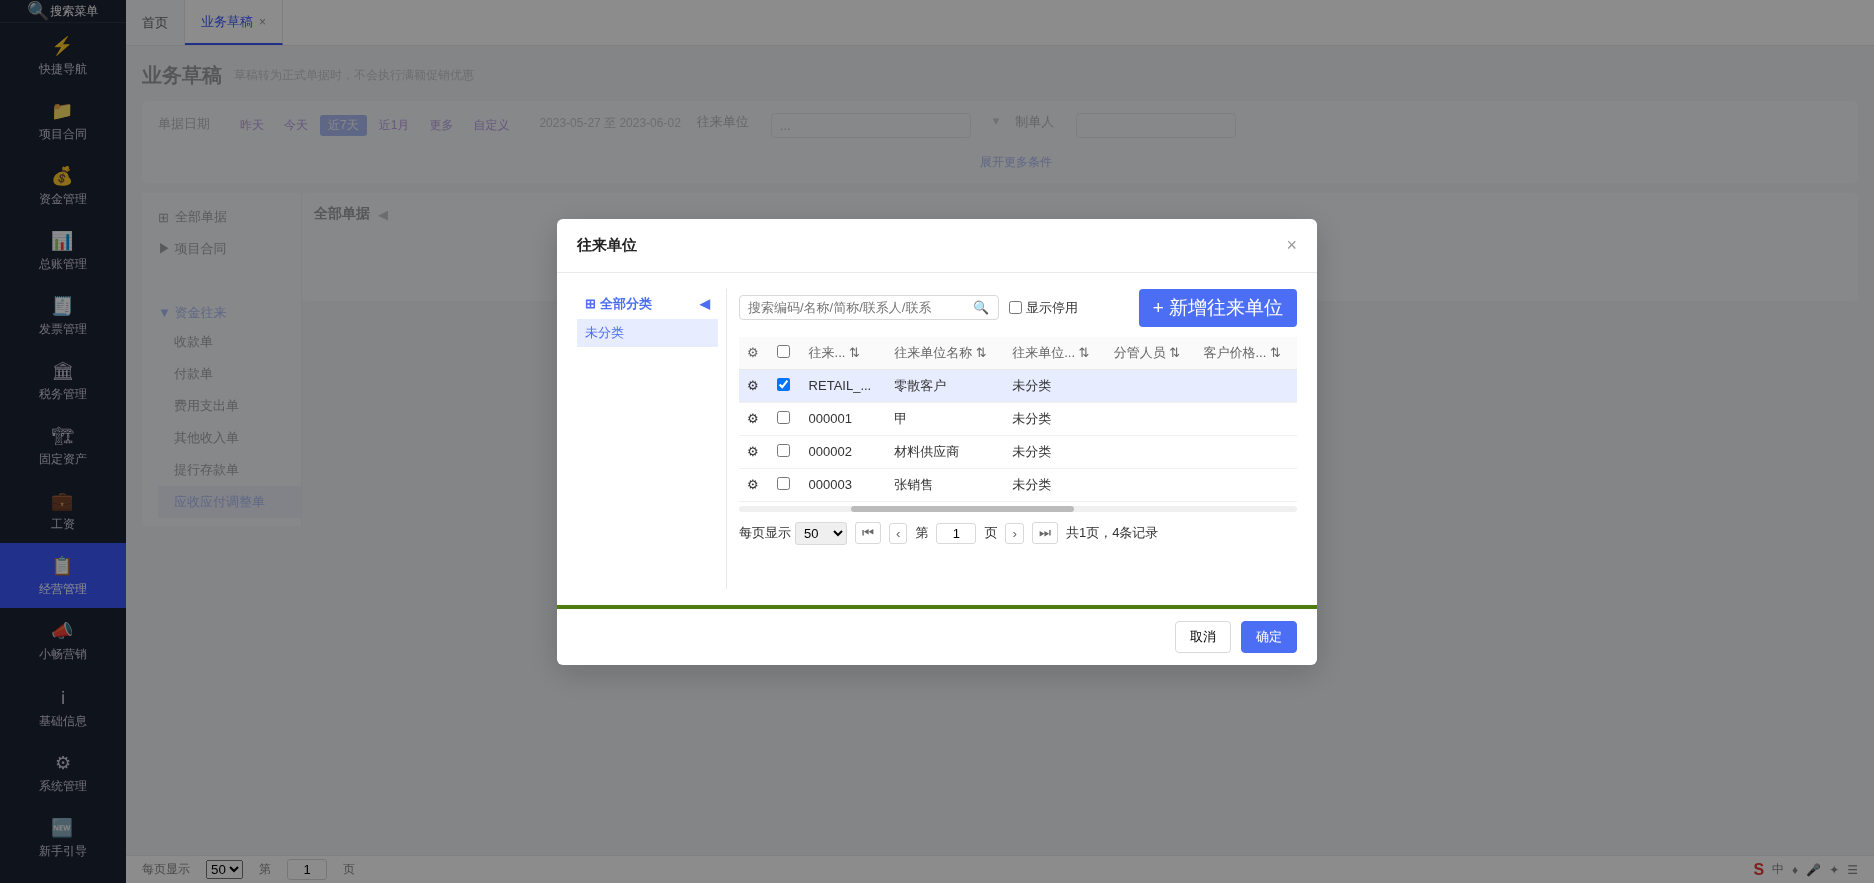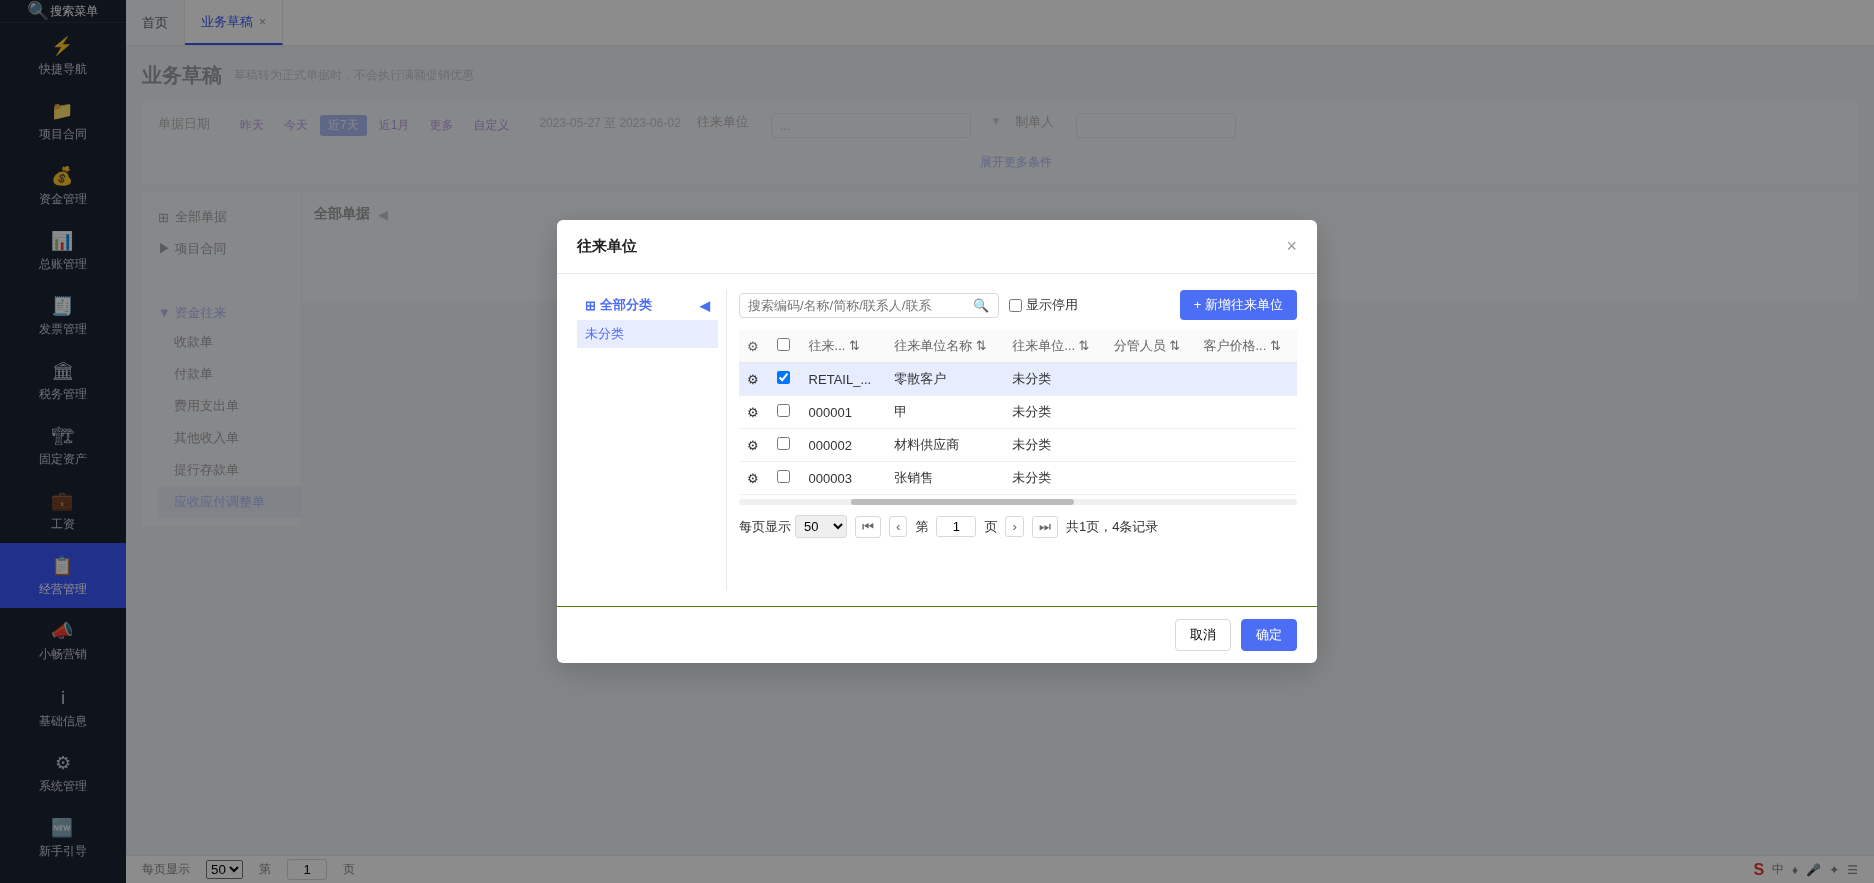--- a/index.html
+++ b/index.html
@@ -66,34 +66,34 @@
 
     
     .overlay { position: fixed; top: 0; left: 0; width: 100%; height: 100%; background: rgba(0,0,0,0.45); z-index: 100; display: flex; align-items: center; justify-content: center; }
 
     
     .dialog { background: #fff; border-radius: 6px; width: 760px; box-shadow: 0 8px 32px rgba(0,0,0,0.18); overflow: hidden; z-index: 101; }
     .dialog-header { padding: 16px 20px; border-bottom: 1px solid #e8e8e8; display: flex; align-items: center; justify-content: space-between; }
     .dialog-title { font-size: 15px; font-weight: bold; color: #222; }
     .dialog-close { cursor: pointer; color: #999; font-size: 18px; }
     .dialog-body { padding: 16px 20px; }
-    .dialog-footer { padding: 12px 20px; border-top: 1px solid #4d7c0f; display: flex; align-items: center; justify-content: flex-end; gap: 10px; }
+    .dialog-footer { padding: 12px 20px; border-top: 4px solid #4d7c0f; display: flex; align-items: center; justify-content: flex-end; gap: 10px; }
 
     
     .dialog-inner { display: flex; gap: 0; min-height: 300px; }
     .dialog-left { width: 150px; border-right: 1px solid #e8e8e8; padding-right: 8px; }
     .dialog-category-header { display: flex; align-items: center; gap: 4px; padding: 6px 8px; font-size: 13px; color: #4c6ef5; font-weight: bold; }
     .dialog-category-item { padding: 5px 8px; font-size: 13px; color: #333; cursor: pointer; }
     .dialog-category-item.active { background: #e8ecff; color: #4c6ef5; }
     .dialog-right { flex: 1; padding-left: 12px; }
     .dialog-toolbar { display: flex; align-items: center; gap: 10px; margin-bottom: 10px; }
     .search-box { display: flex; align-items: center; border: 1px solid #d9d9d9; border-radius: 4px; padding: 4px 8px; gap: 16px; flex: 1; max-width: 260px; }
     .search-box input { border: none; outline: none; font-size: 13px; width: 100%; }
     .show-disabled { display: flex; align-items: center; gap: 4px; font-size: 13px; color: #333; }
-    .add-btn { margin-left: auto; background: #4c6ef5; color: #fff; border: none; border-radius: 4px; padding: 6px 14px; cursor: pointer; font-size: 13px; display: flex; align-items: center; gap: 4px; }
+    .add-btn { margin-left: auto; background: #4c6ef5; color: #fff; border: none; border-radius: 4px; padding: 6px 14px; cursor: pointer; font-size: 19px; display: flex; align-items: center; gap: 4px; }
 
     
     .dialog-table { width: 100%; border-collapse: collapse; font-size: 13px; }
     .dialog-table th { background: #fafafa; padding: 7px 8px; text-align: left; color: #666; font-weight: normal; border-bottom: 1px solid #e8e8e8; }
     .dialog-table td { padding: 7px 8px; border-bottom: 1px solid #f0f0f0; color: #333; }
     .dialog-table tr.selected td { background: #e8ecff; }
 
     
     .pagination { display: flex; align-items: center; gap: 8px; font-size: 13px; color: #333; margin-top: 10px; }
     .pagination-nav { cursor: pointer; color: #666; padding: 2px 6px; border: 1px solid #d9d9d9; border-radius: 3px; background: #fff; }

